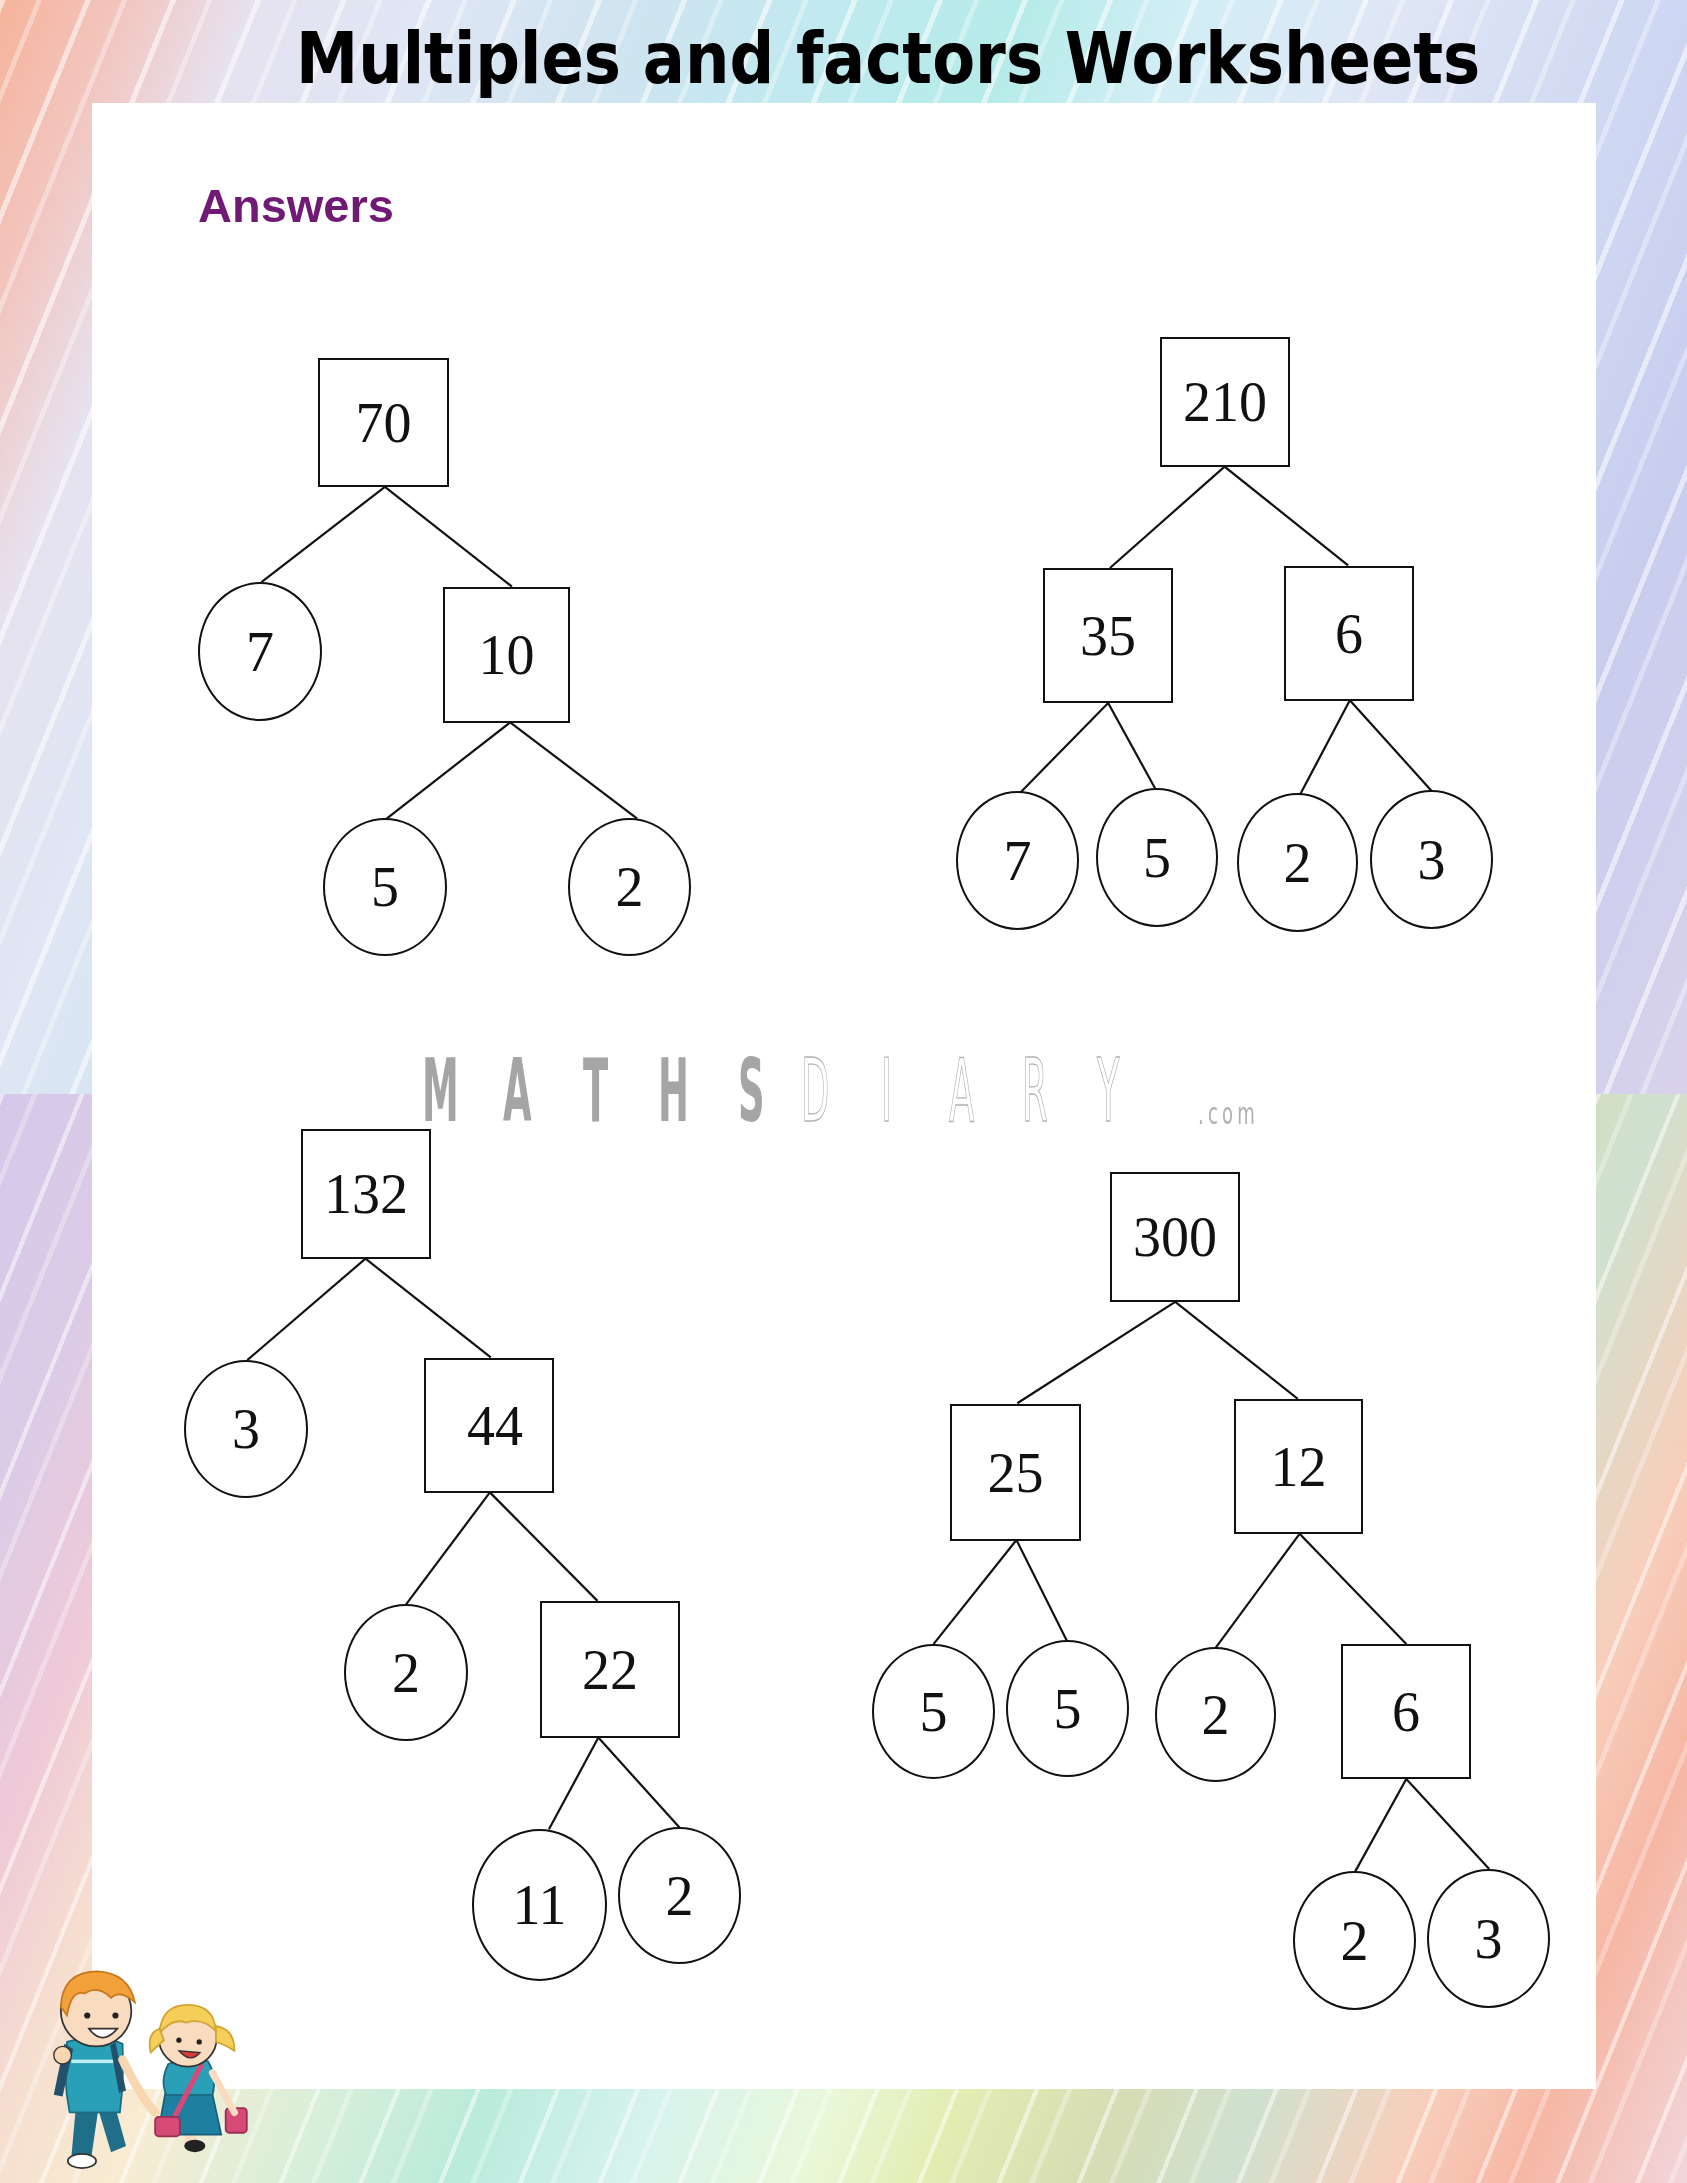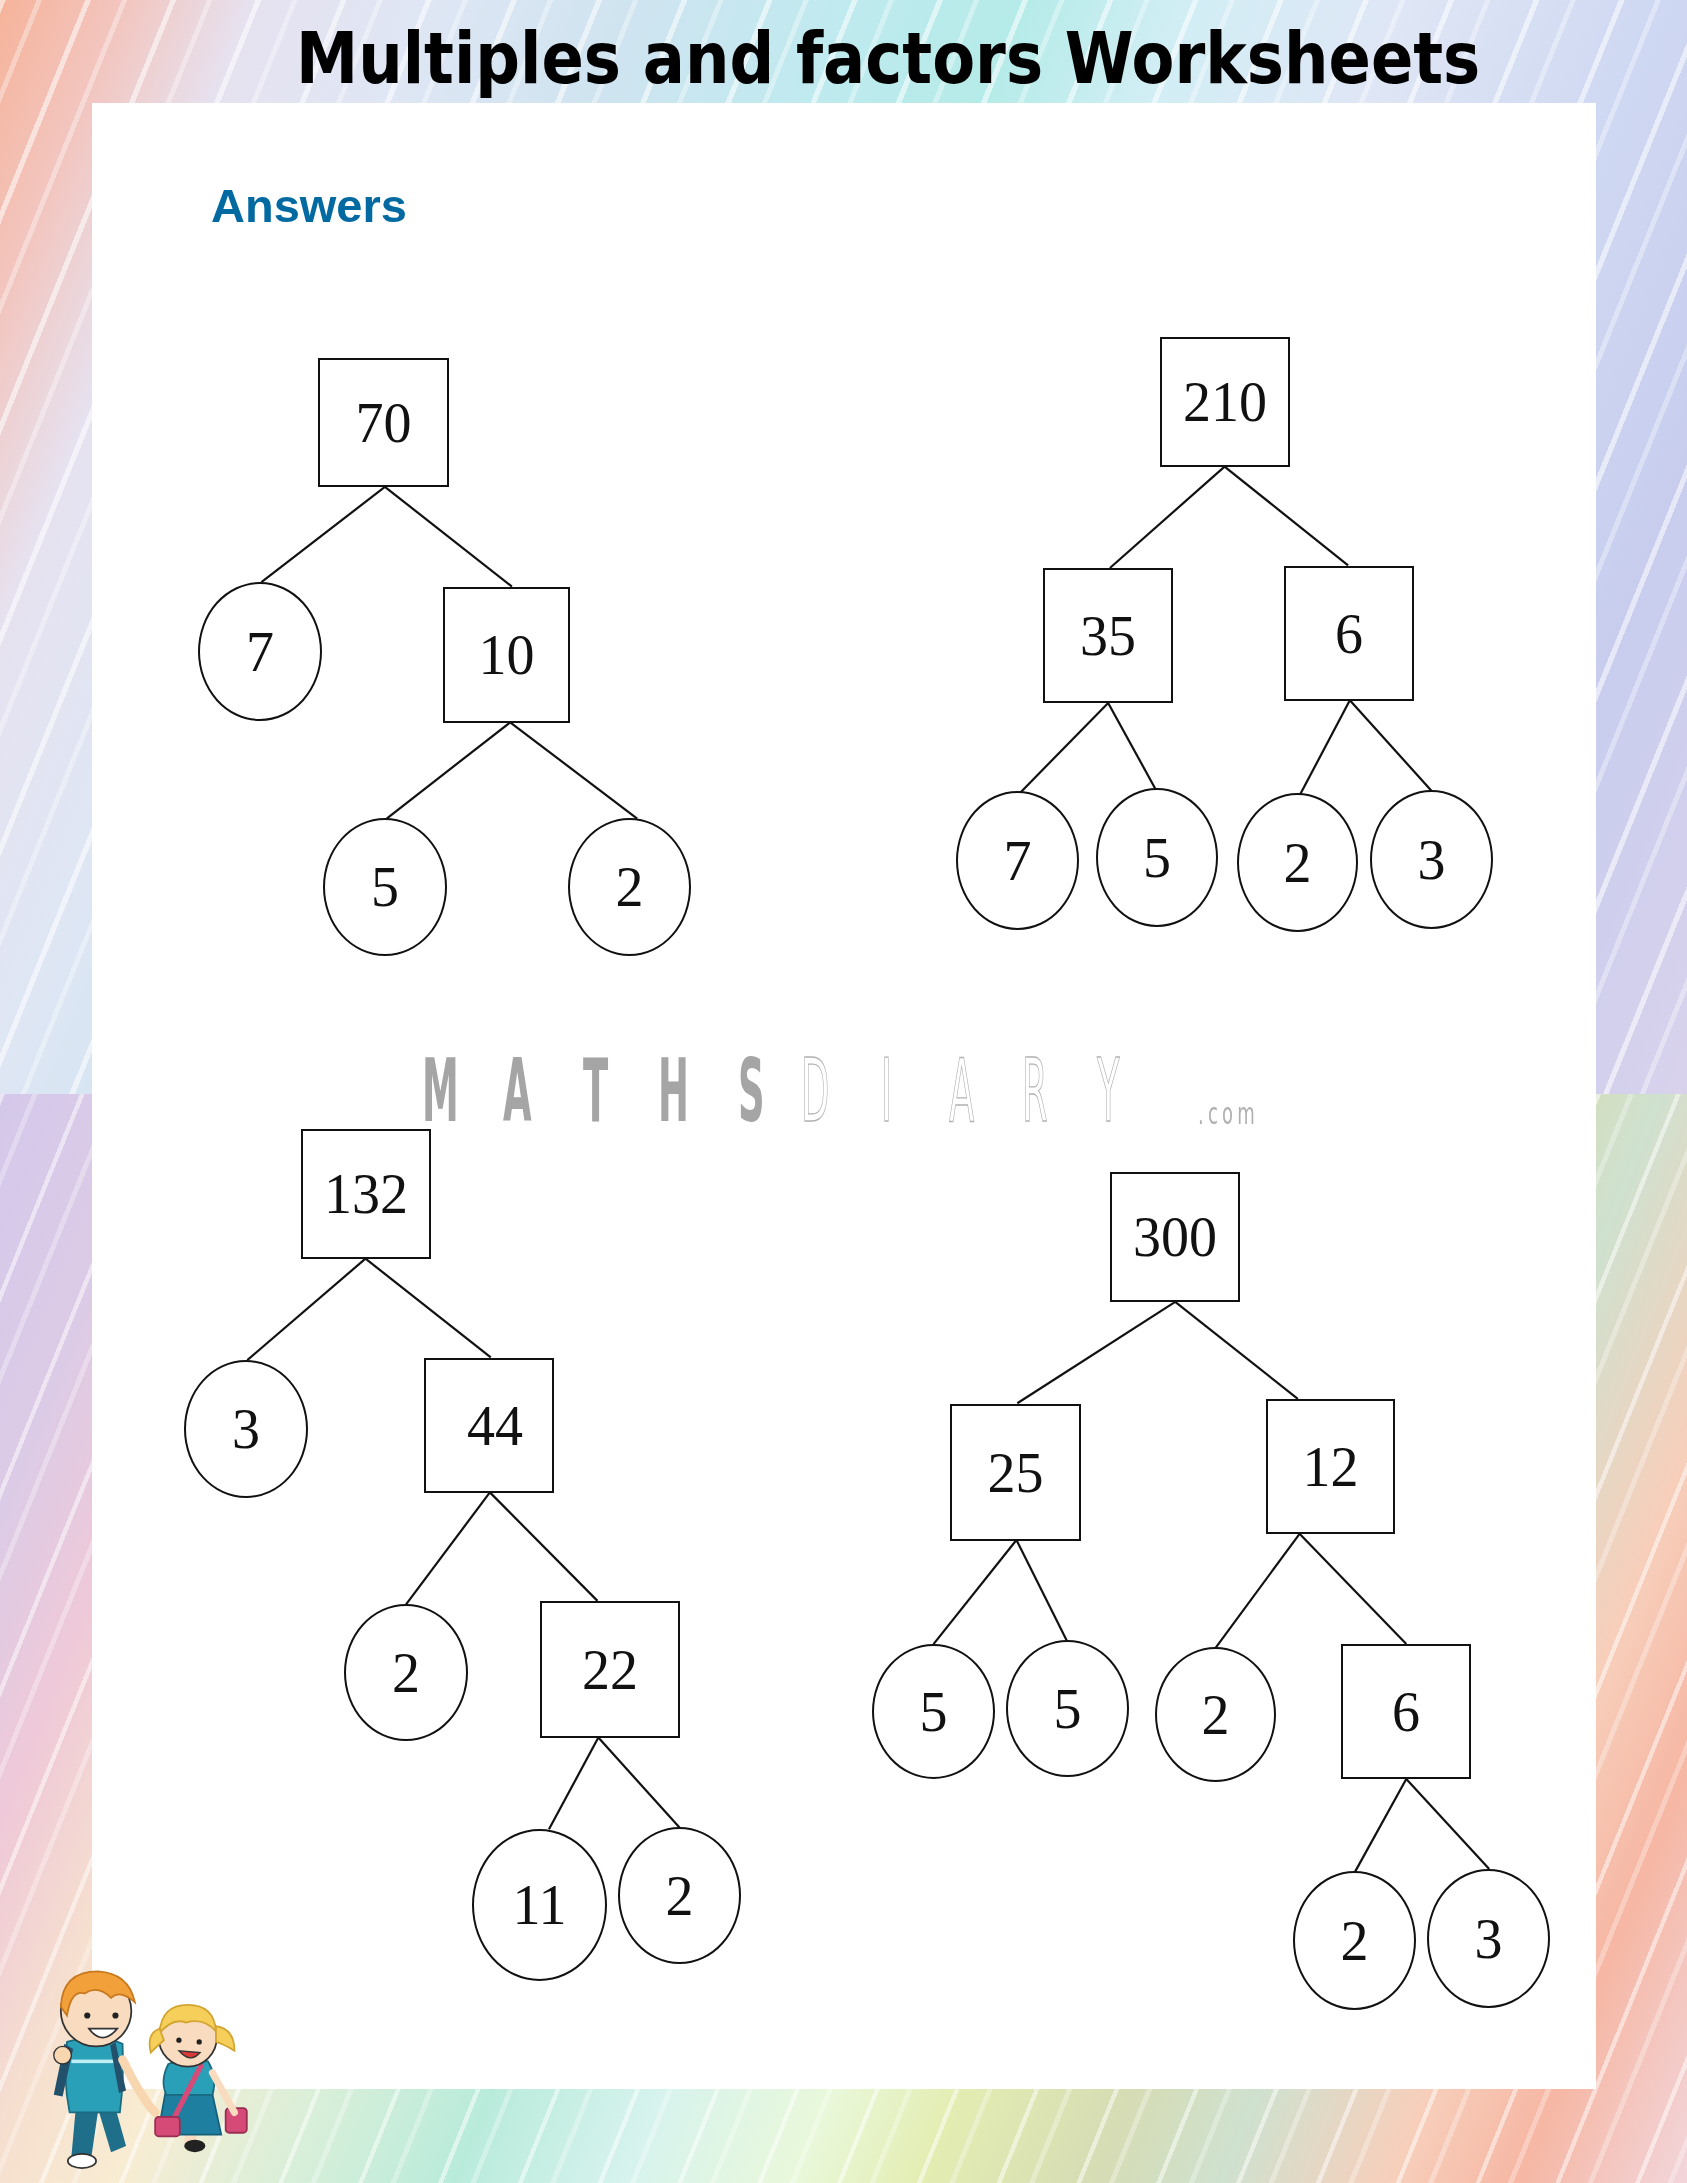--- a/index.html
+++ b/index.html
@@ -18,23 +18,23 @@
       linear-gradient(112deg, #d4c8ea 0%, #dccbe6 8%, #efc9d8 14%, #f6dfcf 20%, #f8ecd2 26%, #d9efd9 34%, #b9ebdb 42%, #d7f3ee 50%, #e9f8da 58%, #e3edb2 64%, #d6dcb4 72%, #cfe1cf 78%, #f7cfbb 86%, #f6b7a4 92%, #f2d6dc 100%);
   }
   .panel { position:absolute; left:92px; top:103px; width:1504px; height:1986px; background:#ffffff; }
   .title {
     position:absolute; left:296px; top:19.4px; width:1016px; height:79px;
     font-family:"DejaVu Sans", sans-serif; font-weight:bold; font-size:71px; line-height:79px;
     color:#000; white-space:nowrap; transform-origin:left top; transform:scaleX(0.88);
     letter-spacing:0px;
   }
   .answers {
-    position:absolute; left:211px; top:179px;
+    position:absolute; left:198px; top:179px;
     font-family:"Liberation Sans", sans-serif; font-weight:bold; font-size:47px; line-height:53px;
-    color:#0369a1;
+    color:#701a75;
   }
   .watermark {
     position:absolute; left:422px; top:1050px; height:81px; width:882px;
     font-family:"DejaVu Sans", sans-serif; white-space:nowrap; color:#a9a9a9;
   }
   .wm-letter { position:absolute; top:0; font-size:88px; line-height:81px; transform-origin:left top; transform:scaleX(0.42); }
   .wm-bold { font-weight:bold; color:#a5a5a5; }
   .wm-light { font-weight:normal; color:transparent; -webkit-text-stroke:1.3px #b2b2b2; }
   .wm-com { position:absolute; top:46px; font-size:30px; line-height:35px; color:#b0b0b0; transform-origin:left top; transform:scaleX(0.6); letter-spacing:7px; }
   svg.lines { position:absolute; left:0; top:0; width:1688px; height:2183px; }
@@ -132,21 +132,21 @@
   <div class="node box" style="left:424px;top:1358px;width:130px;height:135px;padding-left:12px;">44</div>
   <div class="node circle" style="left:344px;top:1604px;width:124px;height:137px;">2</div>
   <div class="node box" style="left:540px;top:1601px;width:140px;height:137px;">22</div>
   <div class="node circle" style="left:472px;top:1829px;width:135px;height:152px;">11</div>
   <div class="node circle" style="left:618px;top:1827px;width:123px;height:137px;">2</div>
 </div>
 
 <div>
   <div class="node box" style="left:1110px;top:1172px;width:130px;height:130px;">300</div>
   <div class="node box" style="left:950px;top:1404px;width:131px;height:137px;">25</div>
-  <div class="node box" style="left:1234px;top:1399px;width:129px;height:135px;margin-left:32px;">12</div>
+  <div class="node box" style="left:1234px;top:1399px;width:129px;height:135px;">12</div>
   <div class="node circle" style="left:872px;top:1644px;width:123px;height:135px;">5</div>
   <div class="node circle" style="left:1006px;top:1640px;width:123px;height:137px;">5</div>
   <div class="node circle" style="left:1155px;top:1647px;width:121px;height:135px;">2</div>
   <div class="node box" style="left:1341px;top:1644px;width:130px;height:135px;">6</div>
   <div class="node circle" style="left:1293px;top:1871px;width:123px;height:139px;">2</div>
   <div class="node circle" style="left:1427px;top:1869px;width:123px;height:139px;">3</div>
 </div>
 
 <svg class="kids" viewBox="0 0 250 270">
 

